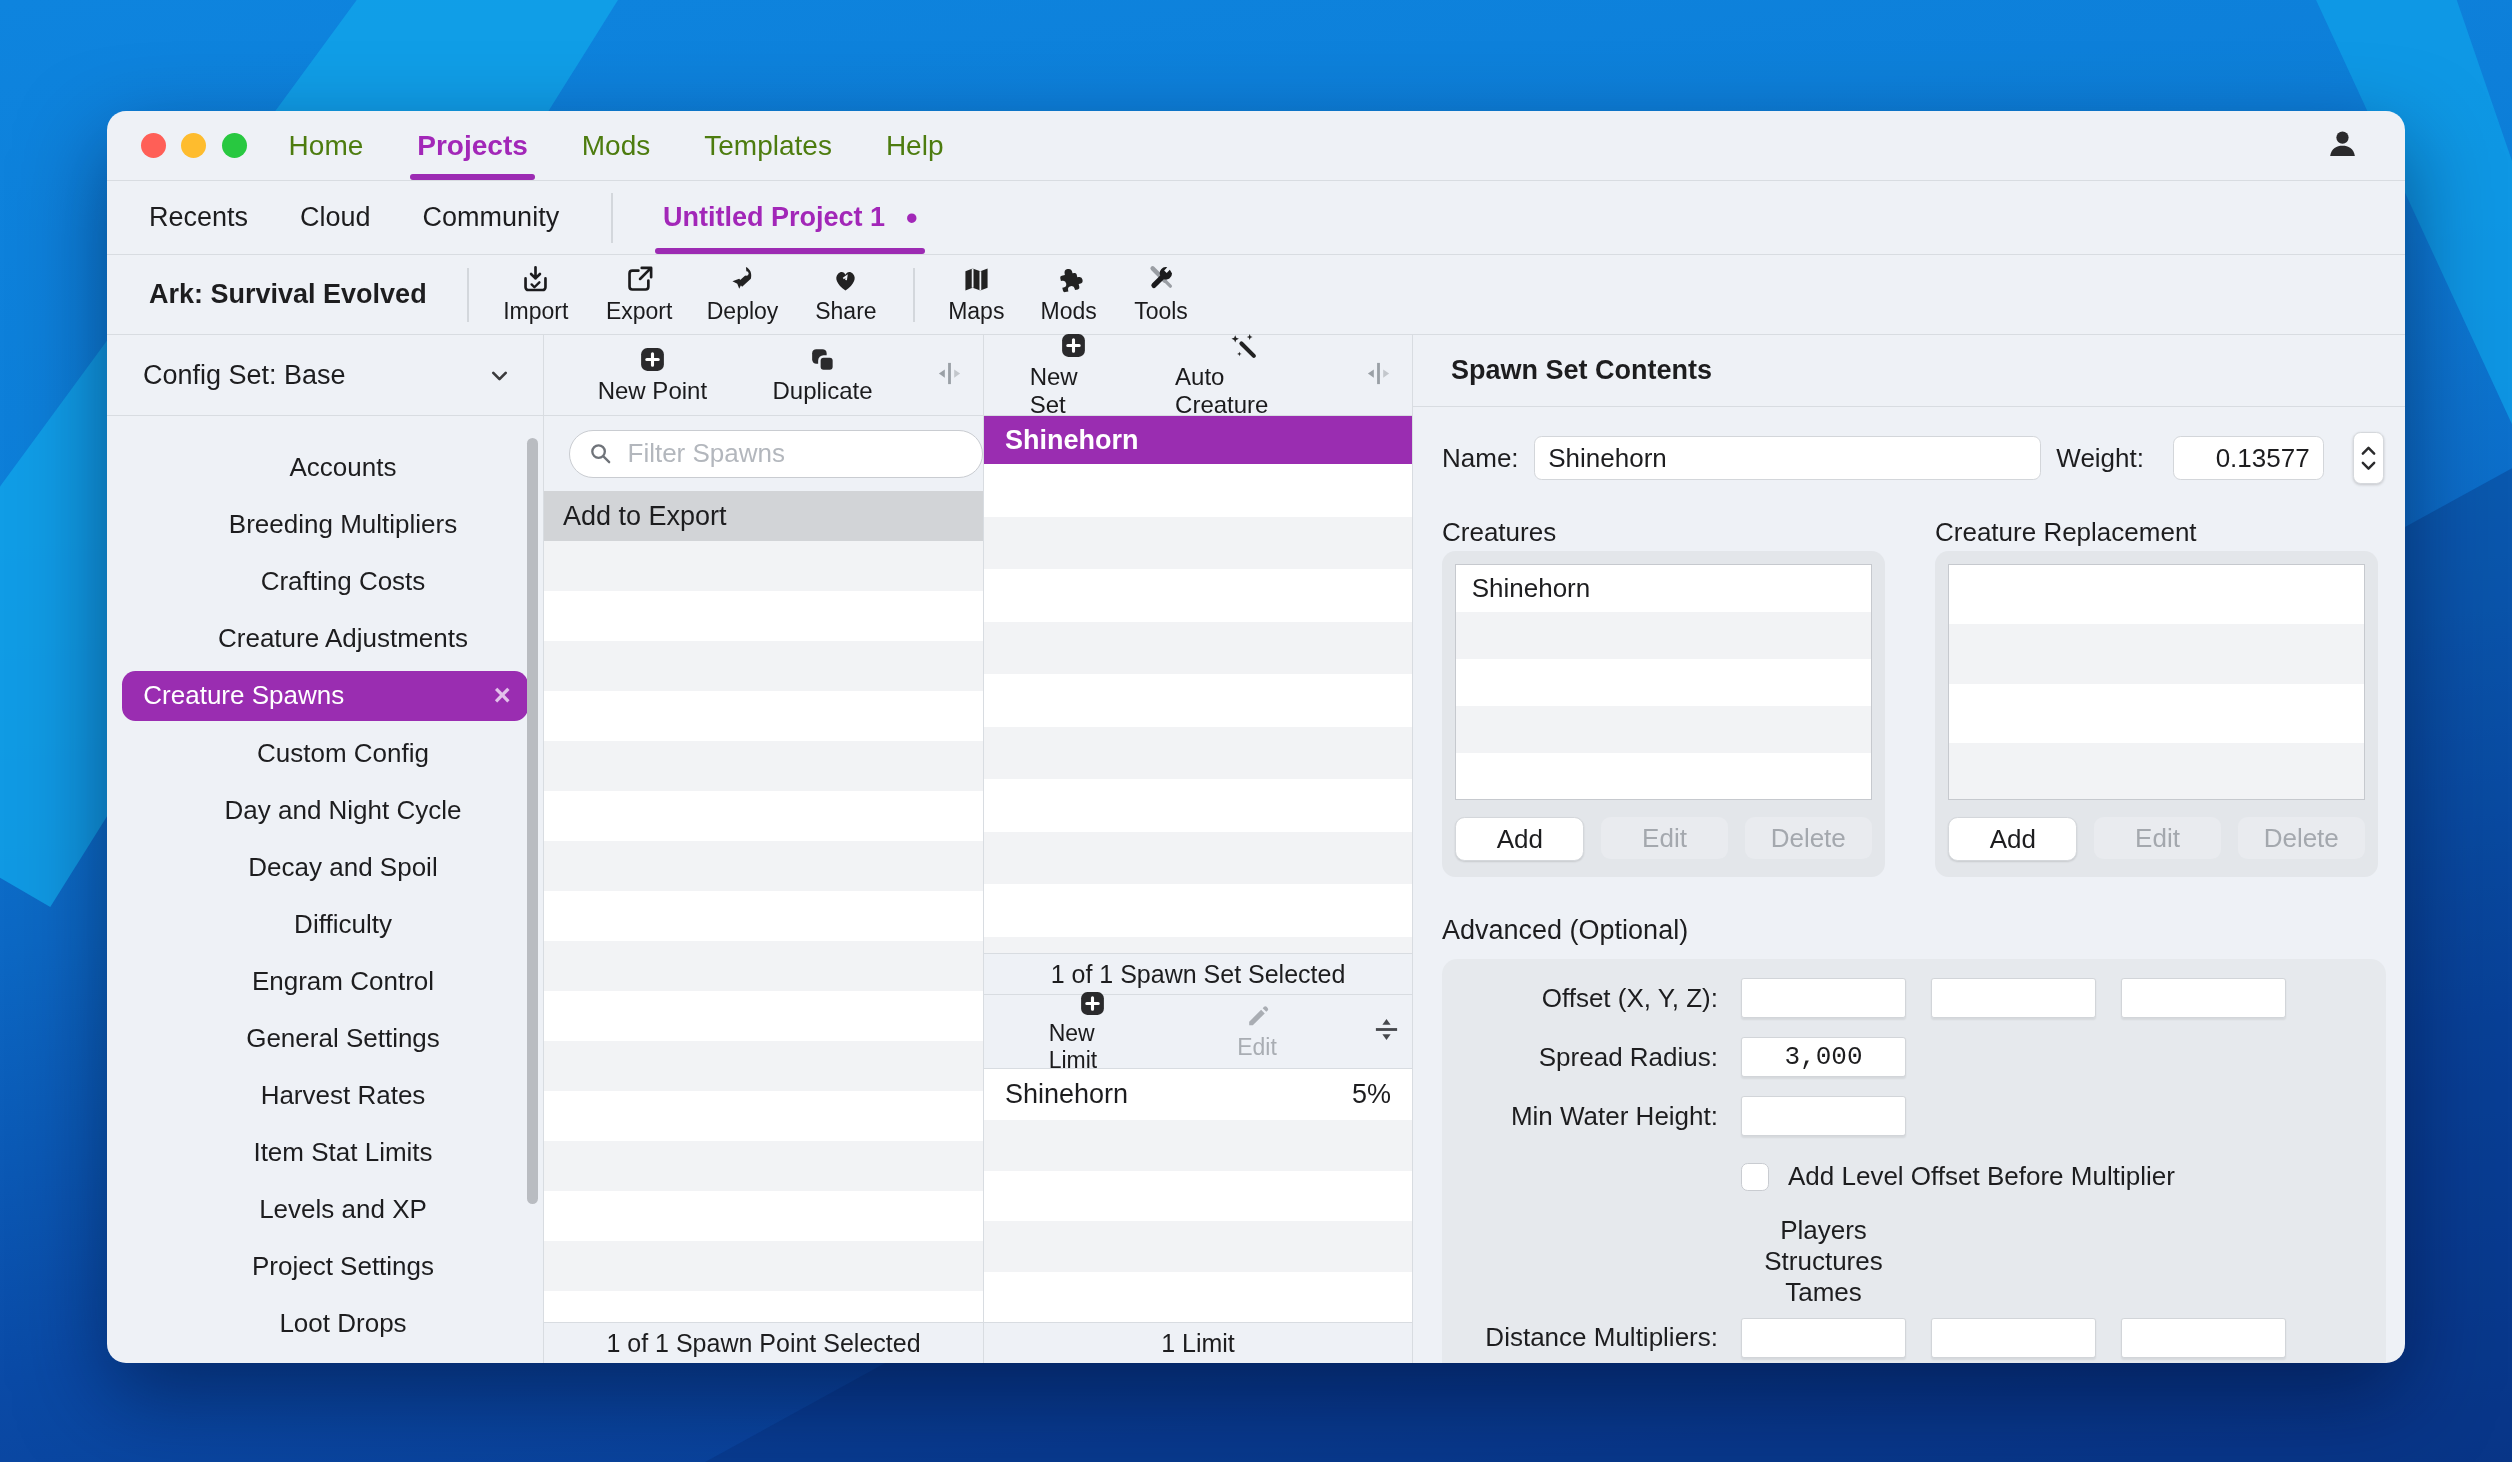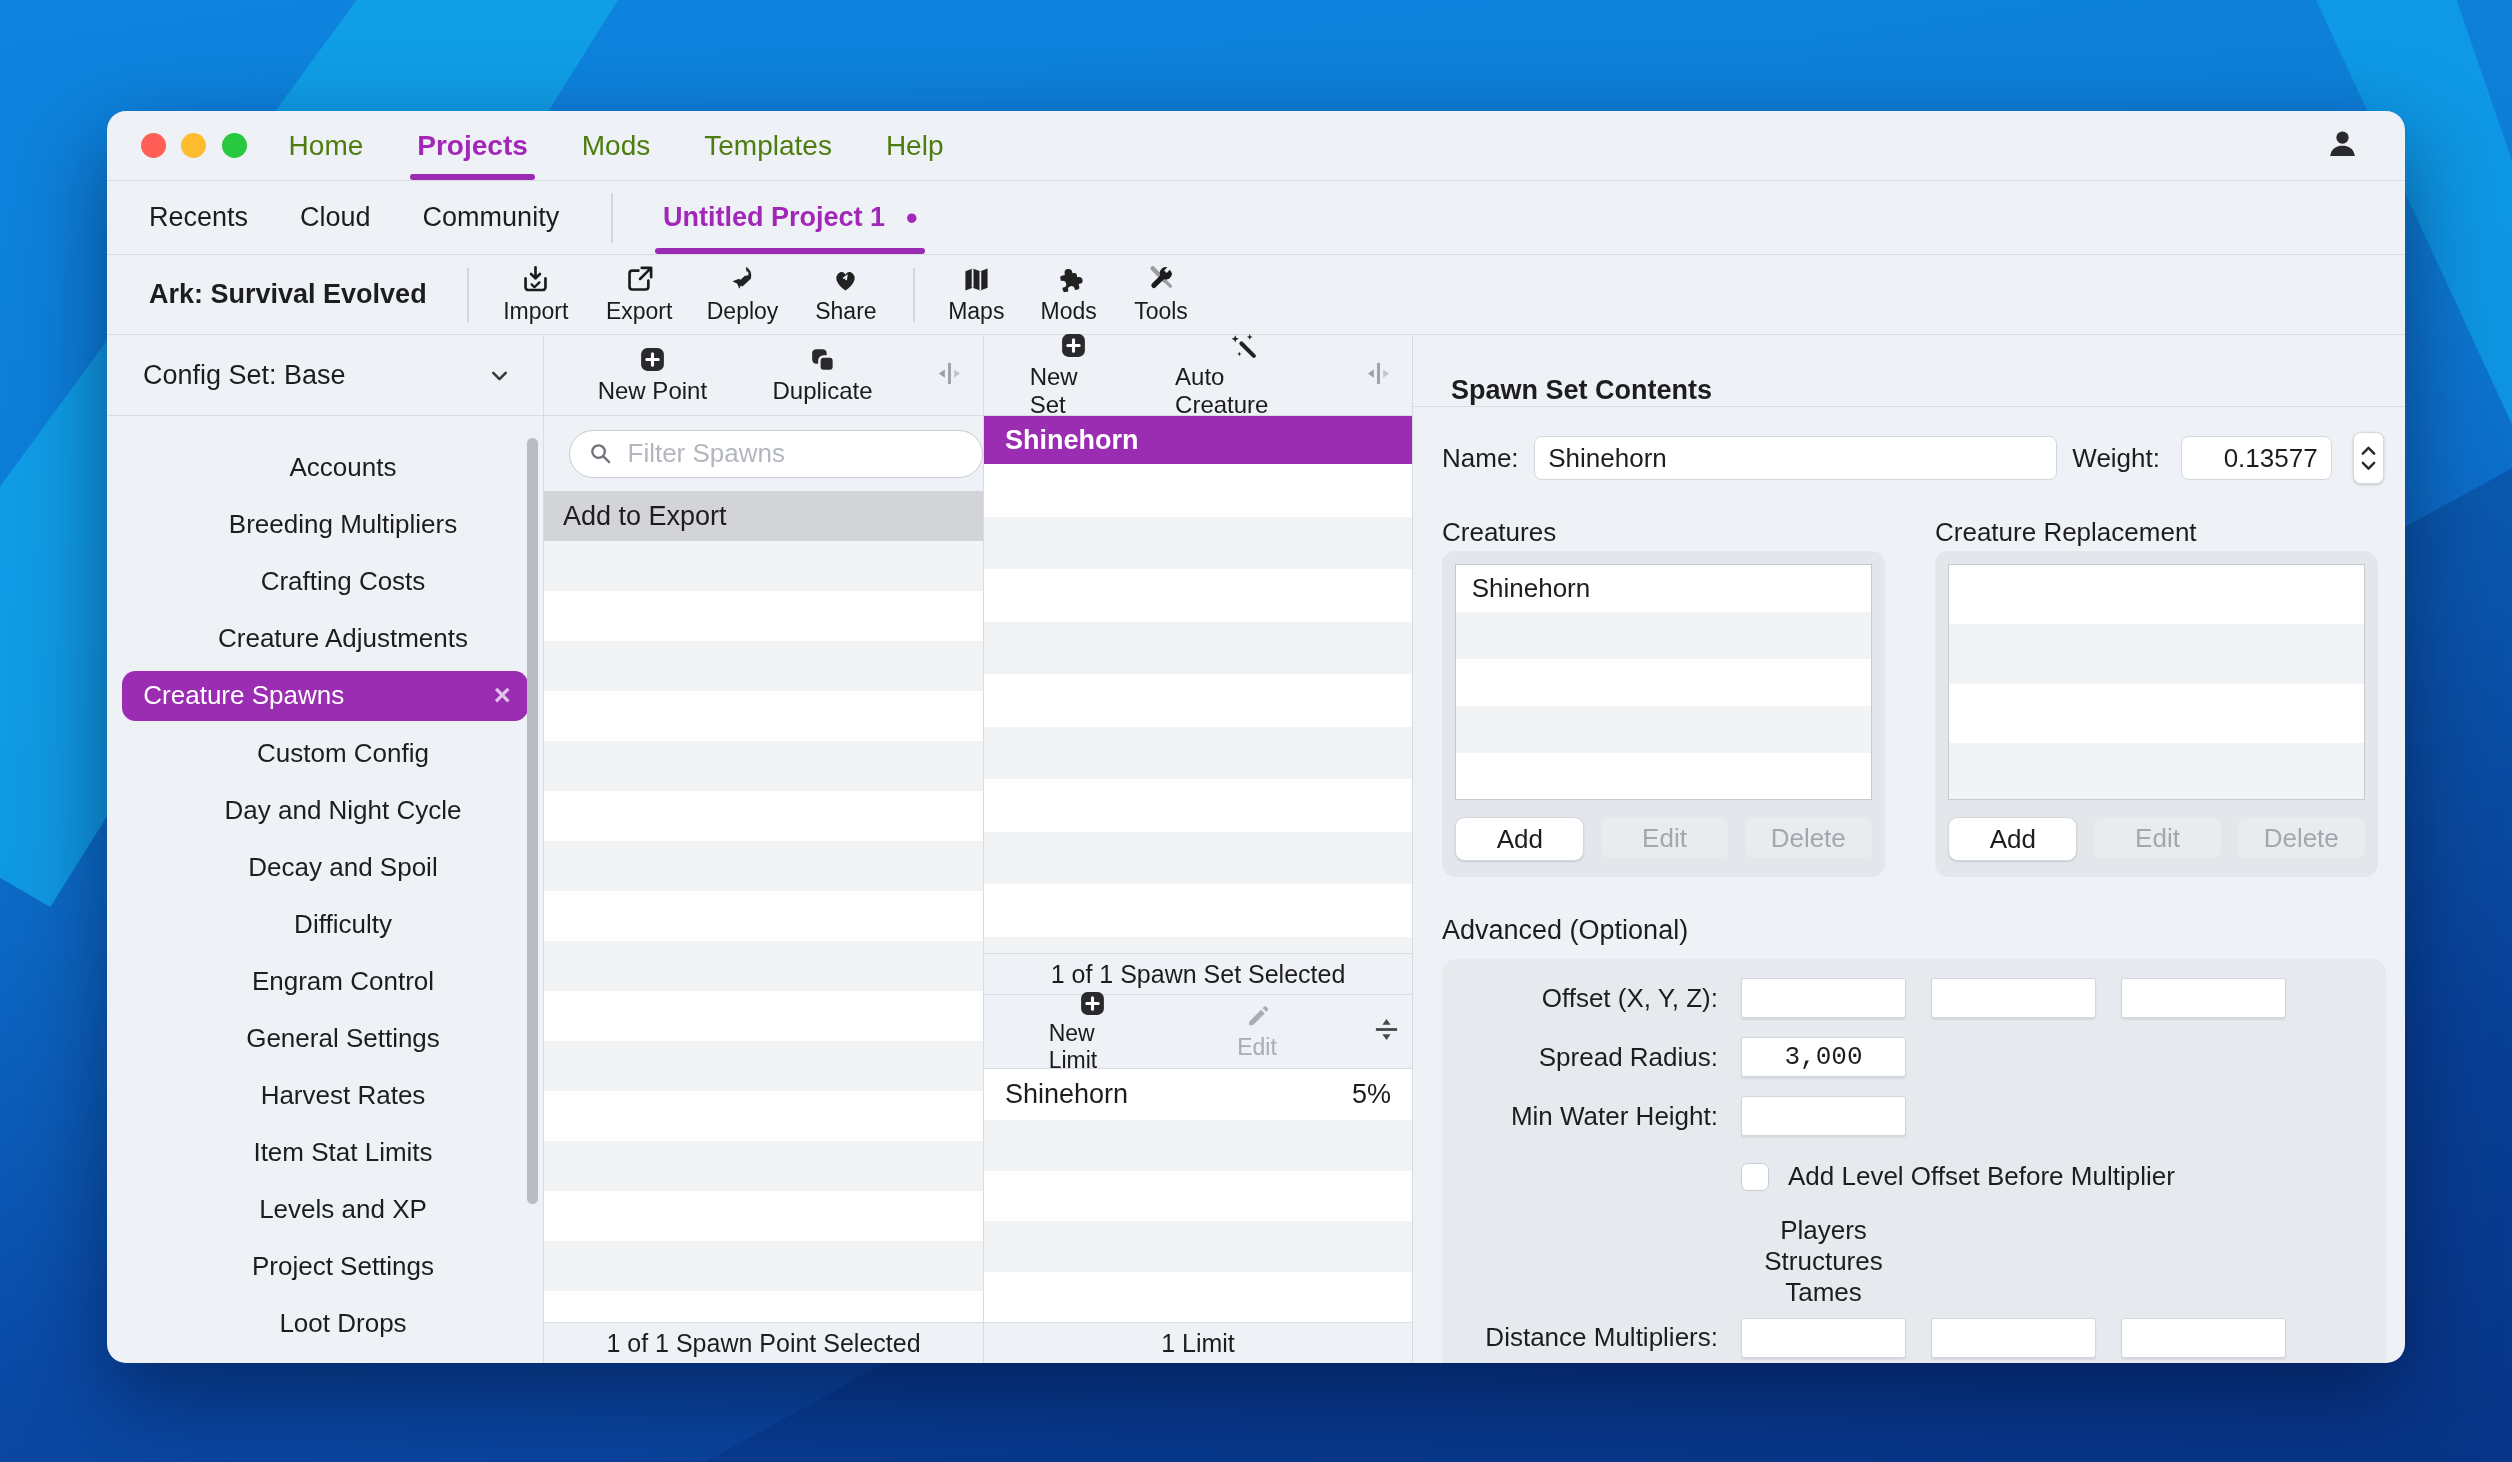--- a/index.html
+++ b/index.html
@@ -89,30 +89,30 @@
   .status-mid{border-bottom:1.9px solid #d8dce1;}
   .limits-toolbar{height:73px;flex:0 0 73px;display:flex;align-items:center;padding-left:57px;gap:61px;
     border-bottom:1.9px solid #d8dce1;}
   .limits-toolbar .handle{margin-left:auto;margin-right:19px;}
   .limit-row{height:51px;flex:0 0 51px;background:#fff;display:flex;align-items:center;
     padding:0 21px;font-size:27px;}
   .limit-row .pct{margin-left:auto;}
   .stripes-limits{flex:1;background:repeating-linear-gradient(to bottom,#f2f3f5 0 51px,#ffffff 51px 101px);}
   
   .panel{flex:1;display:flex;flex-direction:column;min-width:0;}
-  .panel-header{height:71px;flex:0 0 71px;display:flex;align-items:flex-end;padding-left:38px;
+  .panel-header{height:71px;flex:0 0 71px;display:flex;align-items:center;padding-left:38px;
     border-bottom:1.9px solid #d8dce1;font-size:27px;font-weight:700;}
   .panel-body{flex:1;padding:25px 21px 0 29px;}
   .field{background:#fff;border:1.9px solid #d3d6da;border-radius:7.7px;height:44px;
     font-size:26px;padding:0 13.4px;outline:none;color:#1d1d1f;
     font-family:"Liberation Sans","DejaVu Sans",sans-serif;box-sizing:border-box;}
   .name-row{display:flex;align-items:center;gap:15.3px;}
   .name-row .lbl{font-size:26px;}
   .name-field{width:546px;}
-  .weight-wrap{margin-left:auto;display:flex;align-items:center;gap:21px;}
+  .weight-wrap{margin-left:auto;display:flex;align-items:center;gap:29px;}
   .weight-field{width:151px;text-align:right;}
   .stepper{width:29px;height:50px;background:#fff;border-radius:7.7px;border:1px solid #d5d8dc;
     box-shadow:0 1px 2.9px rgba(0,0,0,.18);display:flex;flex-direction:column;align-items:center;justify-content:center;gap:3.8px;}
   .two-cols{display:flex;gap:50px;margin-top:29px;}
   .list-col{width:443px;}
   .list-col .lbl{font-size:26px;height:38px;display:flex;align-items:center;}
   .groupbox{background:#e3e6ea;border-radius:13.4px;padding:13.4px;height:299px;}
   .inner-list{background:#fff;border:1.9px solid #c6c9ce;height:234px;position:relative;overflow:hidden;}
   .inner-list.creatures{background:repeating-linear-gradient(to bottom,#ffffff 0 47px,#f2f3f5 47px 94px);}
   .inner-list.replacement{background:repeating-linear-gradient(to bottom,#ffffff 0 59px,#f2f3f5 59px 119px);}

